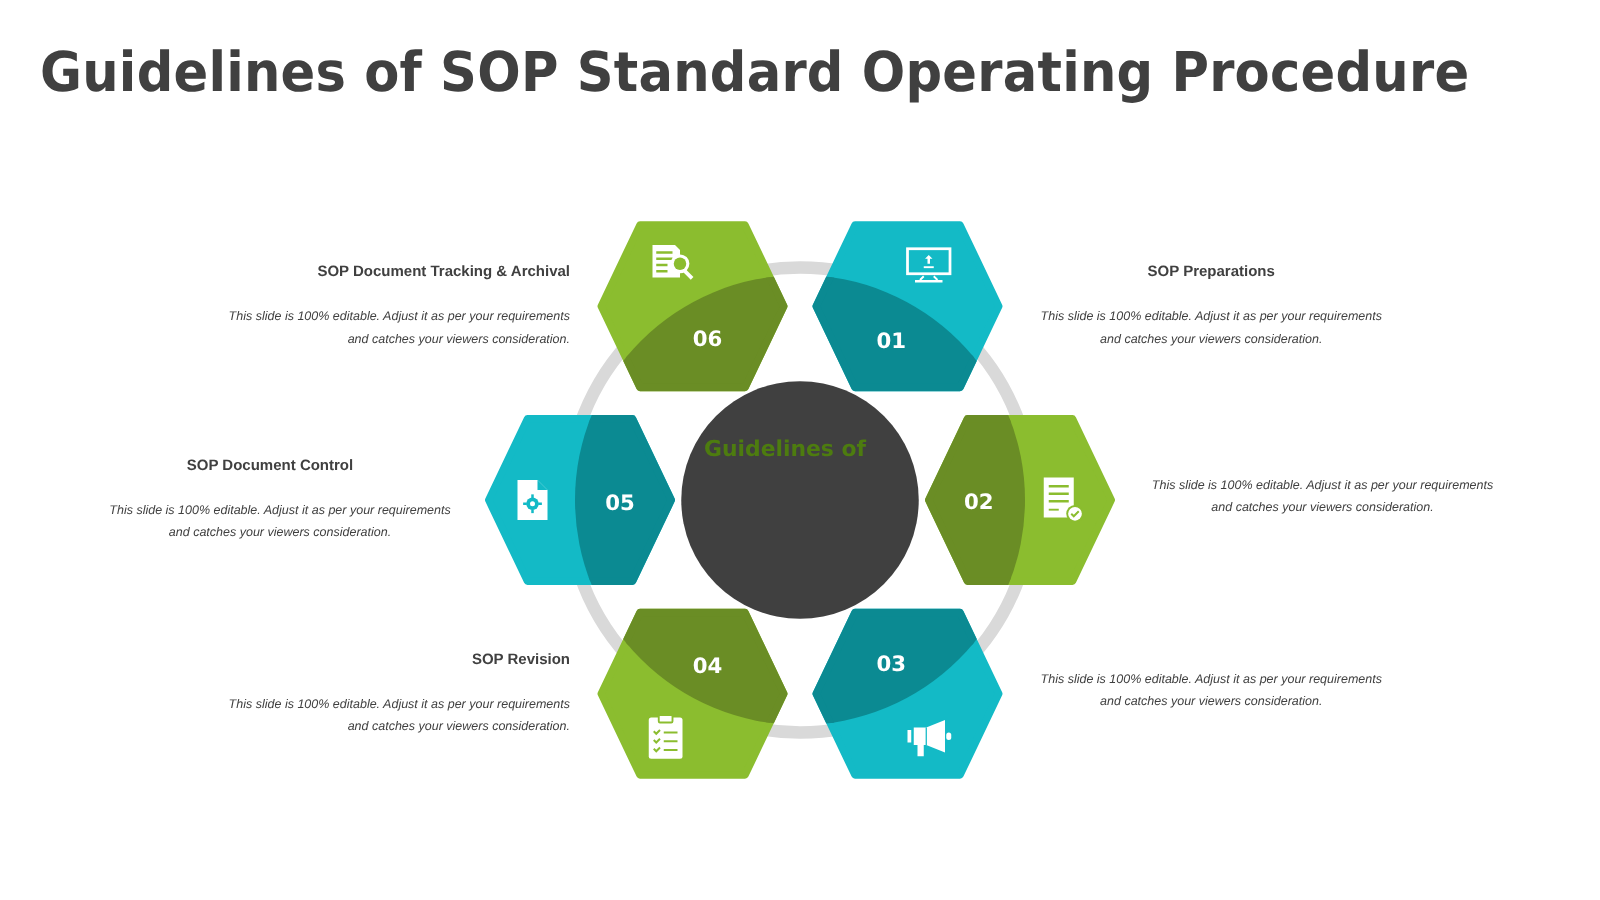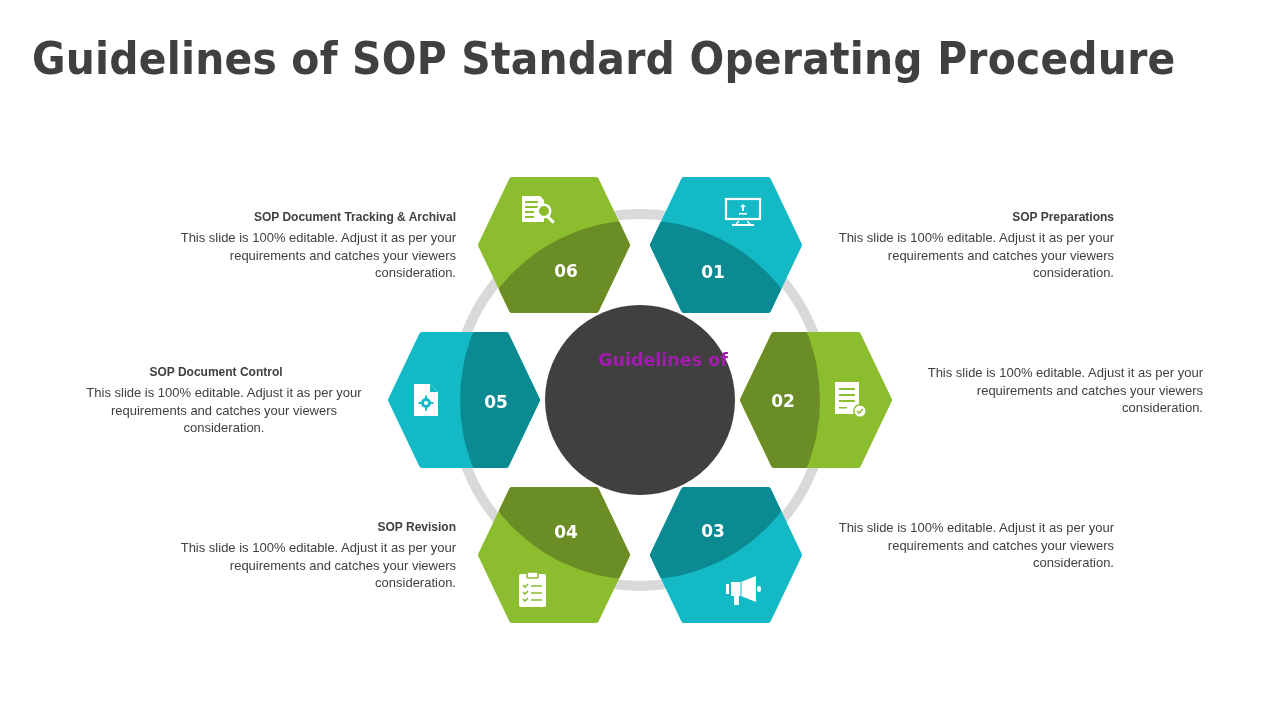--- a/index.html
+++ b/index.html
@@ -11,33 +11,33 @@
   .title {
     position: absolute; left: 32px; top: 33px;
     font-size: 44px; font-weight: bold; color: #404040;
     letter-spacing: 0.2px; white-space: nowrap;
     font-family: "DejaVu Sans", sans-serif;
     transform: scaleX(0.93); transform-origin: left top;
   }
   svg.diagram { position: absolute; left: 0; top: 0; }
   .block { position: absolute; width: 300px; color: #404040; }
   .block.right { text-align: right; }
-  .block.left { text-align: right; }
+  .block.left { text-align: center; }
   .block .bt {
     font-weight: bold; font-size: 12px; line-height: 20px; color: #404040;
     white-space: nowrap;
   }
   .block .bd {
-    font-size: 13px; line-height: 17.5px; color: #404040;
-    margin-top: 2px;
+    font-style: italic; font-size: 10px; line-height: 17.5px; color: #404040;
+    margin-top: 18px;
   }
   .num { font-family: "DejaVu Sans", sans-serif; font-weight: bold; font-size: 17px; fill: #ffffff; }
   .center-text {
-    position: absolute; left: 583px; top: 348px; width: 160px;
-    text-align: center; color: #a21caf; font-weight: bold;
+    position: absolute; left: 548px; top: 348px; width: 160px;
+    text-align: center; color: #4d7c0f; font-weight: bold;
     font-size: 17.5px; line-height: 25.5px;
     font-family: "DejaVu Sans", sans-serif;
   }
   .center-text span { display: block; }
 </style>
 </head>
 <body>
 
 <div class="title">Guidelines of SOP Standard  Operating Procedure</div>
 

